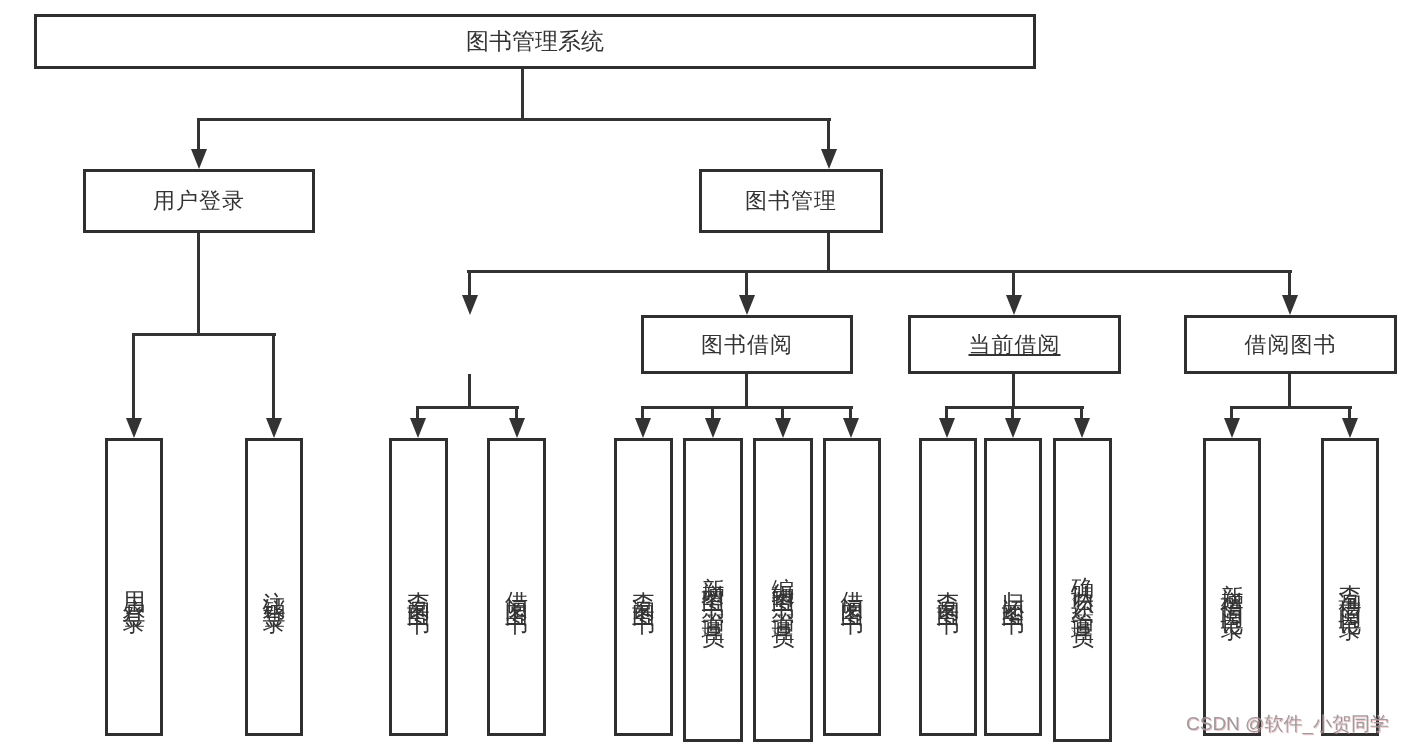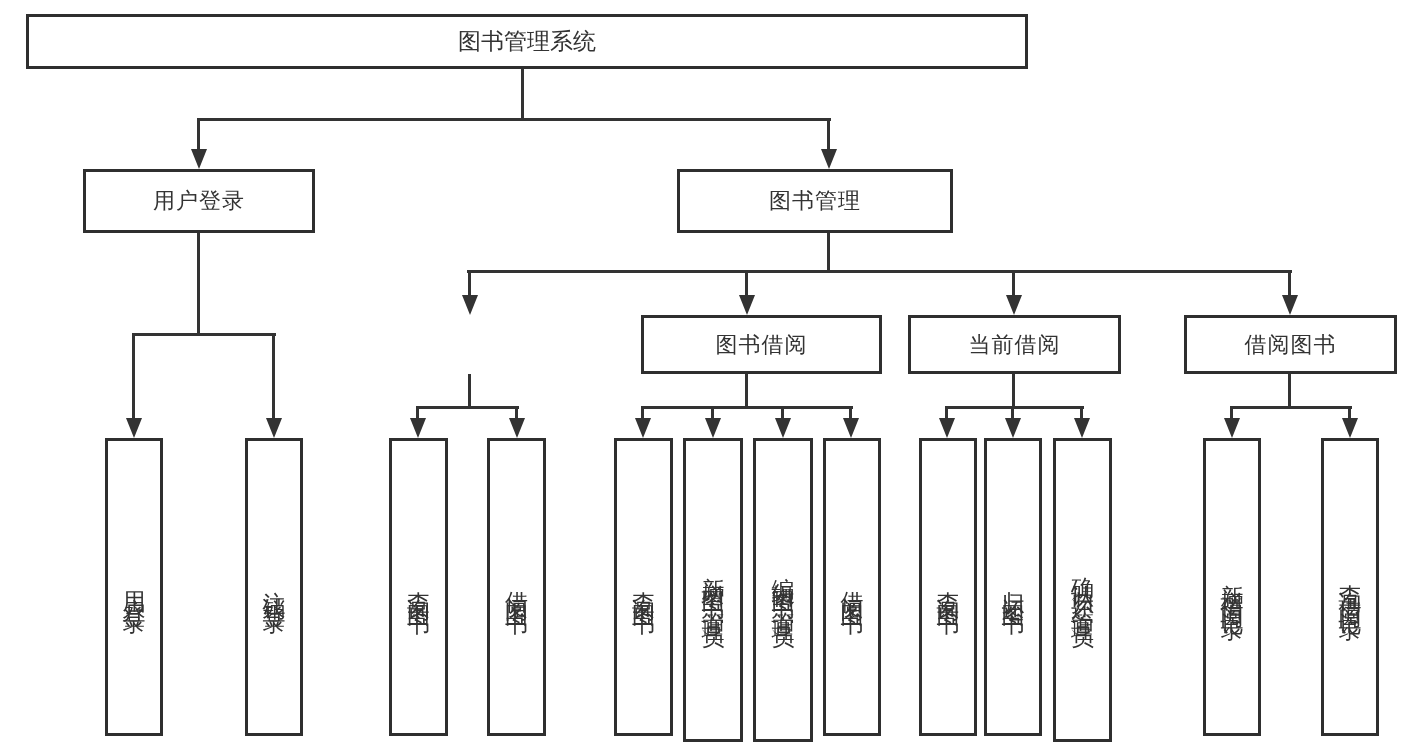--- a/index.html
+++ b/index.html
@@ -37,52 +37,52 @@
     font-size:19px;color:rgba(152,152,152,0.95);
     text-shadow:1px 1px 0 rgba(235,150,160,0.55);
     white-space:nowrap;
   }
 </style>
 </head>
 <body>
 
 <div id="canvas">
 
-  <div class="box root-label" style="left:26px;top:14px;width:1002px;height:55px;">
+  <div class="box root-label" style="left:34px;top:14px;width:1002px;height:55px;">
     <span>图书管理系统</span>
   </div>
 
   <div class="vline" style="left:521px;top:69px;height:51px;"></div>
   <div class="hline" style="left:197px;top:118px;width:634px;"></div>
   <div class="arrow" style="left:191px;top:120px;height:49px;"></div>
   <div class="arrow" style="left:821px;top:120px;height:49px;"></div>
 
   <div class="box hlabel" style="left:83px;top:169px;width:232px;height:64px;">
     <span>用户登录</span>
   </div>
-  <div class="box hlabel" style="left:677px;top:169px;width:276px;height:64px;">
+  <div class="box hlabel" style="left:699px;top:169px;width:184px;height:64px;">
     <span>图书管理</span>
   </div>
 
   <div class="vline" style="left:197px;top:233px;height:102px;"></div>
   <div class="hline" style="left:132px;top:333px;width:144px;"></div>
   <div class="arrow" style="left:126px;top:335px;height:103px;"></div>
   <div class="arrow" style="left:266px;top:335px;height:103px;"></div>
 
   <div class="vline" style="left:827px;top:233px;height:39px;"></div>
   <div class="hline" style="left:467px;top:270px;width:825px;"></div>
   <div class="arrow" style="left:462px;top:272px;height:43px;"></div>
   <div class="arrow" style="left:739px;top:272px;height:43px;"></div>
   <div class="arrow" style="left:1006px;top:272px;height:43px;"></div>
   <div class="arrow" style="left:1282px;top:272px;height:43px;"></div>
 
-  <div class="box hlabel" style="left:641px;top:315px;width:241px;height:59px;">
+  <div class="box hlabel" style="left:641px;top:315px;width:212px;height:59px;">
     <span>图书借阅</span>
   </div>
-  <div class="box hlabel" style="left:908px;top:315px;width:213px;height:59px;">
+  <div class="box hlabel" style="left:908px;top:315px;width:213px;height:59px;text-decoration:underline;">
     <span>当前借阅</span>
   </div>
   <div class="box hlabel" style="left:1184px;top:315px;width:213px;height:59px;">
     <span>借阅图书</span>
   </div>
 
   <div class="vline" style="left:468px;top:374px;height:34px;"></div>
   <div class="hline" style="left:416px;top:406px;width:103px;"></div>
   <div class="arrow" style="left:410px;top:408px;height:30px;"></div>
   <div class="arrow" style="left:509px;top:408px;height:30px;"></div>
@@ -142,14 +142,15 @@
     <span>确认归还（管理员）</span>
   </div>
 
   <div class="box vbox" style="left:1203px;top:438px;width:58px;height:298px;">
     <span>新增借阅记录</span>
   </div>
   <div class="box vbox" style="left:1321px;top:438px;width:58px;height:298px;">
     <span>查询借阅记录</span>
   </div>
 
+  <div class="watermark">CSDN @软件_小贺同学</div>
 
 </div>
 
 </body></html>

